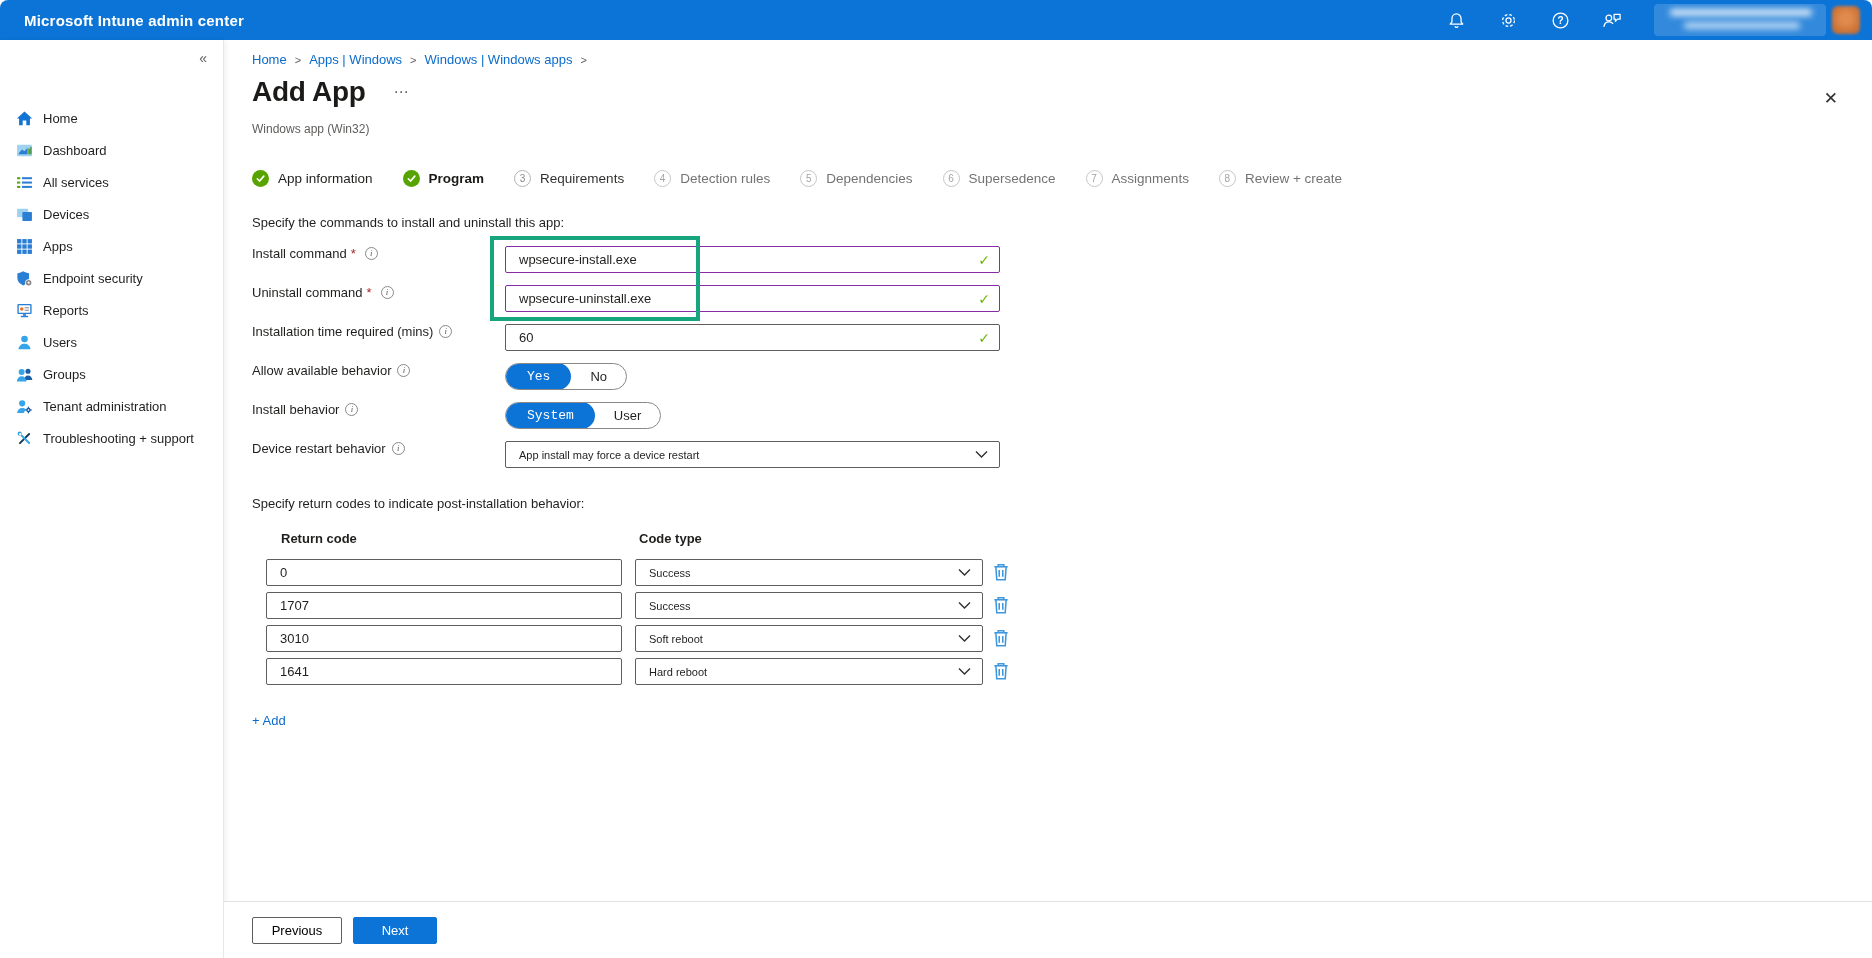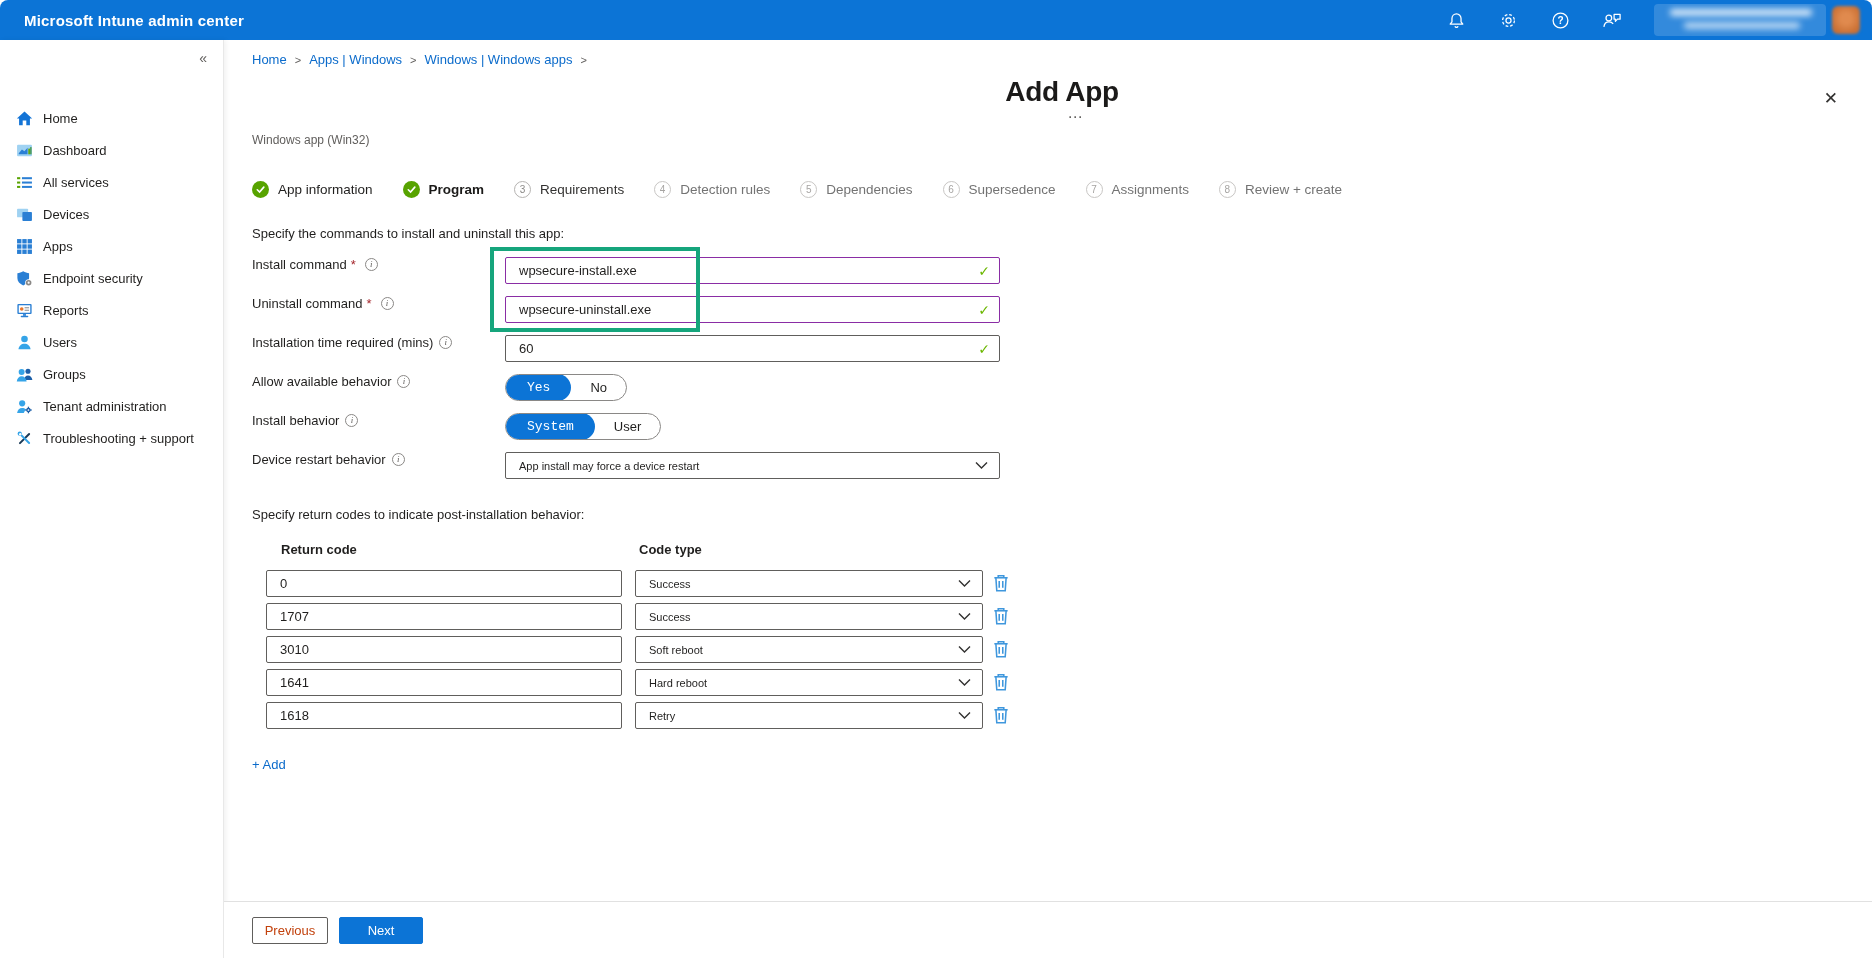--- a/index.html
+++ b/index.html
@@ -29,24 +29,24 @@
   .collapse { position:absolute; top:10px; right:16px; font-size:14px; color:#605e5c; cursor:pointer; }
   .nav { margin-top:62px; }
   .nav-item { display:flex; align-items:center; height:32px; padding-left:16px; font-size:13px; cursor:pointer; }
   .nav-icon { width:17px; height:17px; margin-right:10px; flex:0 0 17px; display:flex; }
   .nav-icon svg { width:17px; height:17px; }
   
   .main { flex:1; position:relative; padding:12px 0 0 28px; }
   .breadcrumb { display:flex; align-items:center; font-size:13px; }
   .crumb { color:#0b6bcb; cursor:pointer; }
   .bc-sep { color:#605e5c; font-size:11px; margin:0 8px; }
-  .title-row { margin-top:9px; display:flex; align-items:center;flex-direction:column; }
+  .title-row { margin-top:9px; display:flex; align-items:center; }
   .page-title { font-size:28px; font-weight:700; color:#1b1a19; letter-spacing:-.3px; }
   .more-btn { margin-left:28px; color:#605e5c; font-size:15px; letter-spacing:2px; cursor:pointer; }
-  .subtitle { font-size:12px; color:#605e5c; margin-top:7px; }
+  .subtitle { font-size:12px; color:#605e5c; margin-top:14px; }
   .close-x { position:absolute; top:48px; right:34px; font-size:17px; color:#323130; cursor:pointer; }
   
   .steps { display:flex; align-items:center; margin-top:34px; font-size:13.5px; }
   .step { display:flex; align-items:center; margin-right:30px; cursor:pointer; }
   .step-check { width:17px; height:17px; border-radius:50%; background:#57a300;
     display:flex; align-items:center; justify-content:center; margin-right:9px; flex:0 0 17px; }
   .step-num { width:17px; height:17px; border-radius:50%; border:1px solid #b5b3b1;
     color:#8a8886; font-size:10px; display:flex; align-items:center; justify-content:center; margin-right:9px; flex:0 0 17px; }
   .step.complete .step-label { color:#201f1e; }
   .step.current .step-label { color:#1b1a19; font-weight:700; }
@@ -85,21 +85,21 @@
   .rt-row { display:flex; align-items:center; margin-bottom:6px; }
   .rc-input { width:356px; margin-right:13px; }
   .rc-select { width:348px; margin-right:9px; }
   .trash { width:20px; height:22px; display:flex; cursor:pointer; }
   .add-link { display:inline-block; margin-top:22px; font-size:13px; color:#0b6bcb; cursor:pointer; }
   
   .footer { position:absolute; left:0; right:0; bottom:0; height:57px; background:#fff;
     border-top:1px solid #e1e1e1; padding:15px 0 0 28px; display:flex; }
   .btn { height:27px; font-size:13px; display:inline-flex; align-items:center; justify-content:center;
     border-radius:2px; cursor:pointer; }
-  .btn.secondary { width:76px; background:#fff; border:1px solid #605e5c; color:#c2410c; }
+  .btn.secondary { width:90px; background:#fff; border:1px solid #605e5c; color:#000000; }
   .btn.primary { width:84px; background:#0c74d6; border:1px solid #0c74d6; color:#fff; margin-left:11px; }
 </style>
 </head>
 <body>
 
 <div class="topbar">
   <span class="topbar-title">Microsoft Intune admin center</span>
   <div class="topbar-right">
     <span class="tb-icon">
       <svg viewBox="0 0 18 17" width="19" height="19" fill="none" stroke="#fff" stroke-width="1.2" stroke-linejoin="round">
@@ -518,41 +518,20 @@
         <span class="trash">
           <svg viewBox="0 0 16 18" width="18" height="20" fill="none" stroke="#3f97dd" stroke-width="1.4">
               <path d="M2 4.3h12"></path>
               <path d="M5.5 4.1V2.4h5v1.7"></path>
               <path d="M3.4 4.5 4.2 16h7.6l.8-11.5"></path>
               <path d="M6.4 7.2v6M9.6 7.2v6"></path>
             </svg>
         </span>
       </div>
 
-      <div class="rt-row">
-        <div class="tinput rc-input">
-          <input value="1618" style="">
-        </div>
-        <div class="dselect rc-select">
-          <span>Retry</span>
-          <span class="chev">
-              <svg width="13" height="9" viewBox="0 0 13 9">
-                <path d="M1 1.5 6.5 7 12 1.5" stroke="#323130" stroke-width="1.4" fill="none"></path>
-              </svg>
-            </span>
-        </div>
-        <span class="trash">
-          <svg viewBox="0 0 16 18" width="18" height="20" fill="none" stroke="#3f97dd" stroke-width="1.4">
-              <path d="M2 4.3h12"></path>
-              <path d="M5.5 4.1V2.4h5v1.7"></path>
-              <path d="M3.4 4.5 4.2 16h7.6l.8-11.5"></path>
-              <path d="M6.4 7.2v6M9.6 7.2v6"></path>
-            </svg>
-        </span>
-      </div>
     </div>
 
     <span class="add-link">+ Add</span>
 
     <div class="footer">
       <span class="btn secondary">Previous</span>
       <span class="btn primary">Next</span>
     </div>
 
   </div>

